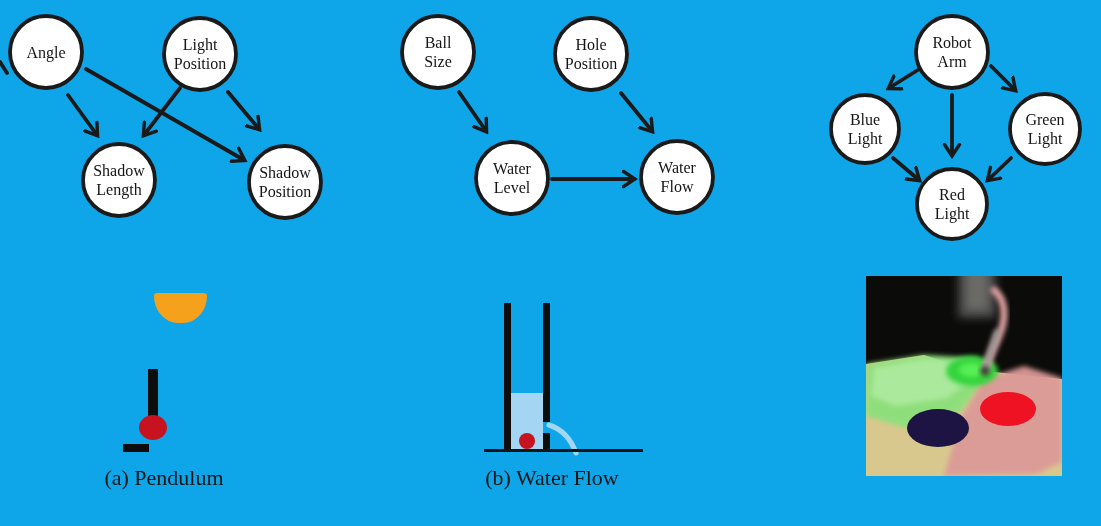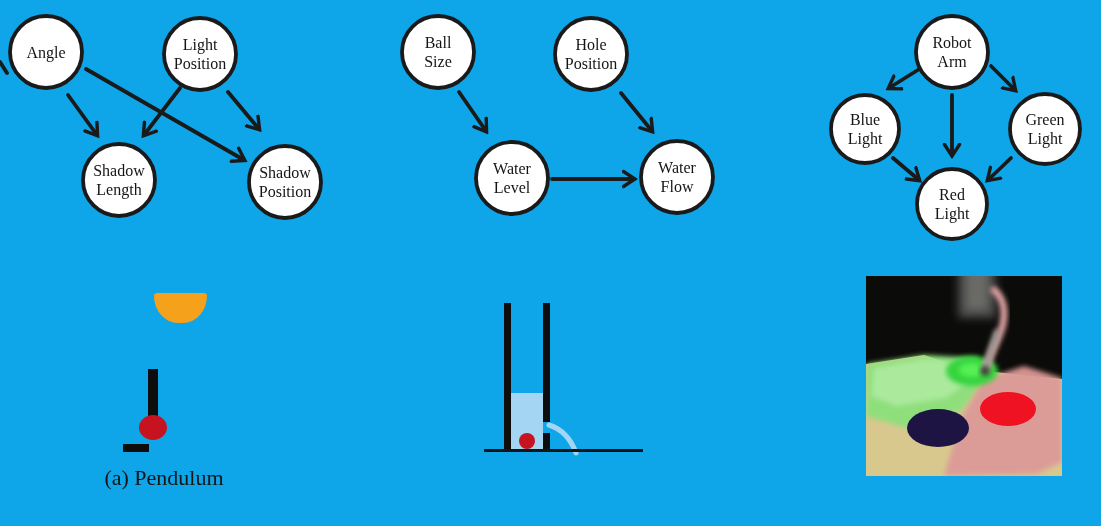--- a/index.html
+++ b/index.html
@@ -128,14 +128,15 @@
     <ellipse cx="72" cy="152" rx="31" ry="19" fill="var(--spot-navy)"></ellipse>
     <ellipse cx="142" cy="133" rx="28" ry="17" fill="var(--spot-red)"></ellipse>
     <rect x="92" y="-8" width="38" height="50" fill="var(--arm-gray)" filter="url(#soft2)"></rect>
     <rect x="100" y="-8" width="22" height="42" fill="#6a6a66" filter="url(#soft2)"></rect>
     <path d="M128,14 C141,25 140,44 133,60 C128,72 123,82 120,92" fill="none" stroke="var(--arm-pink)" stroke-width="7" stroke-linecap="round" filter="url(#soft)"></path>
     <path d="M131,56 C127,68 123,80 120,91" fill="none" stroke="#9a9a95" stroke-width="6" stroke-linecap="round" filter="url(#soft)"></path>
     <circle cx="119" cy="95" r="5" fill="#3c3c38" filter="url(#soft)"></circle>
   </svg>
 
   <div class="caption cap-a">(a) Pendulum</div>
+  <div class="caption cap-b">(b) Water Flow</div>
 
 </div>
 
 </body></html>

